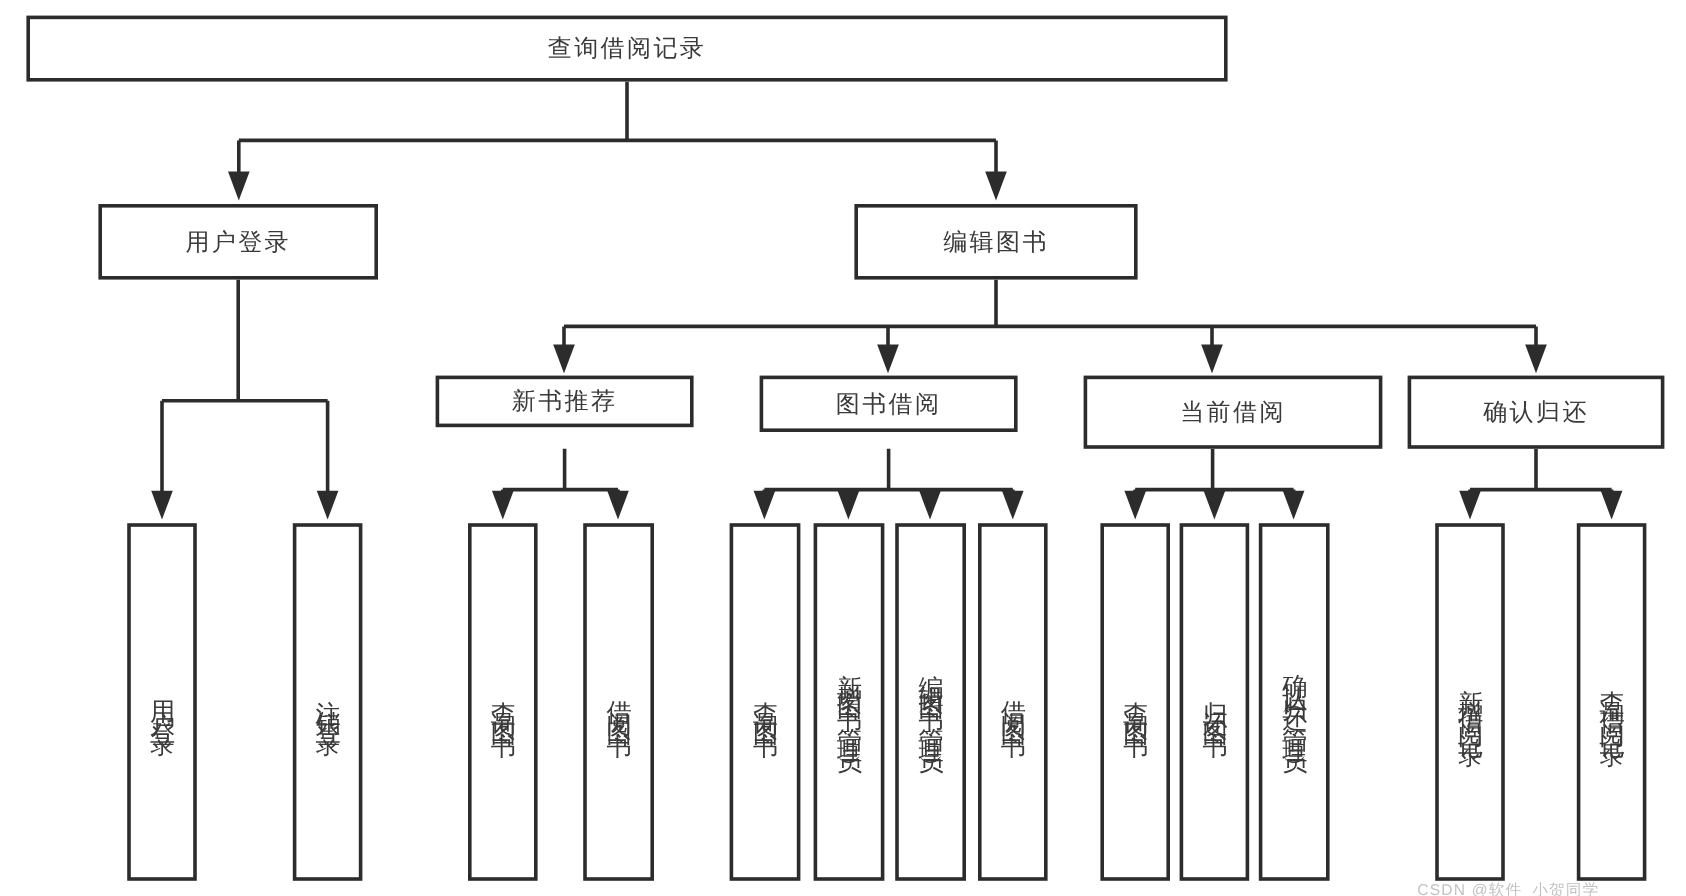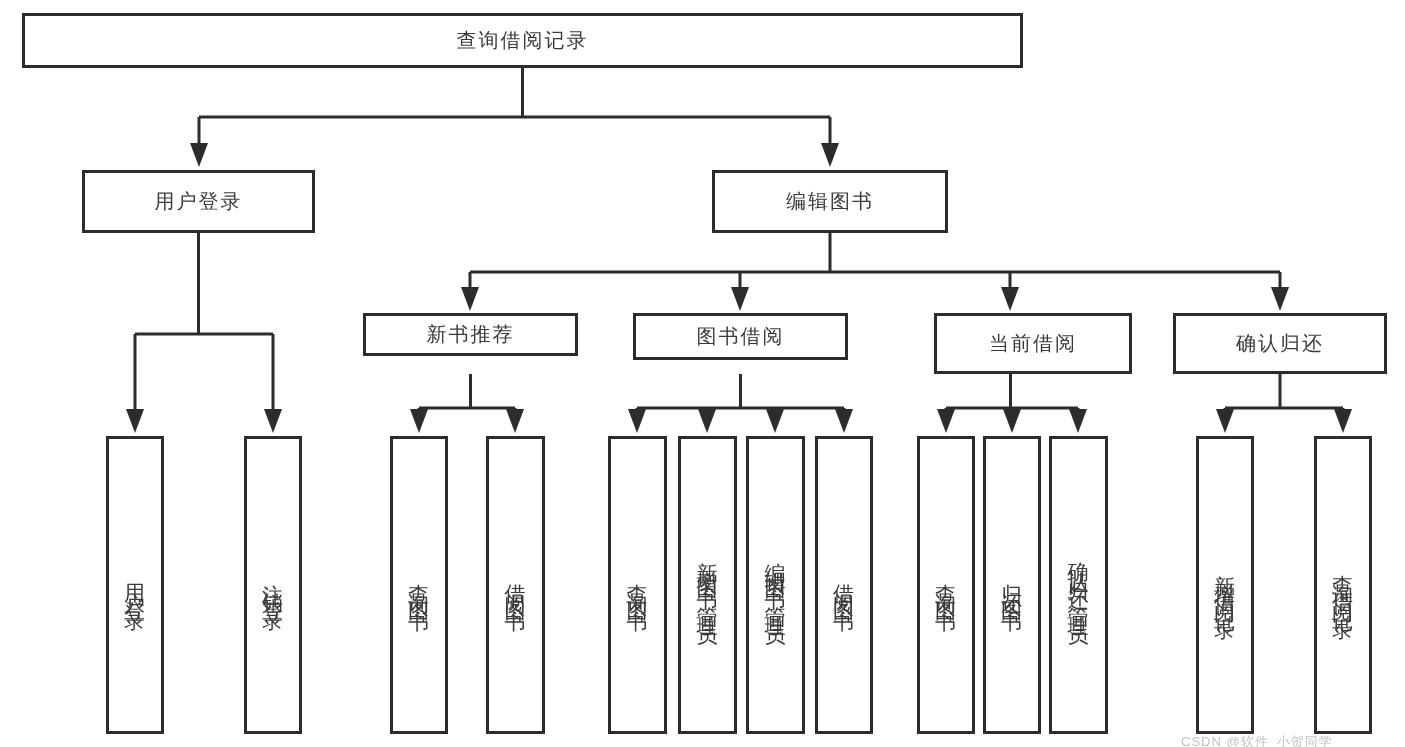--- a/index.html
+++ b/index.html
@@ -121,21 +121,21 @@
   <div class="node" style="left:712px;top:170px;width:236px;height:63px">
     <span class="hlabel">编辑图书</span>
   </div>
 
   <div class="node" style="left:363px;top:313px;width:215px;height:43px">
     <span class="hlabel">新书推荐</span>
   </div>
   <div class="node" style="left:633px;top:313px;width:215px;height:47px">
     <span class="hlabel">图书借阅</span>
   </div>
-  <div class="node" style="left:934px;top:313px;width:198px;height:61px">
+  <div class="node" style="left:903px;top:313px;width:249px;height:61px">
     <span class="hlabel">当前借阅</span>
   </div>
   <div class="node" style="left:1173px;top:313px;width:214px;height:61px">
     <span class="hlabel">确认归还</span>
   </div>
 
   <div class="node" style="left:106px;top:436px;width:58px;height:298px">
     <span class="vlabel">用户登录</span>
   </div>
   <div class="node" style="left:244px;top:436px;width:58px;height:298px">

